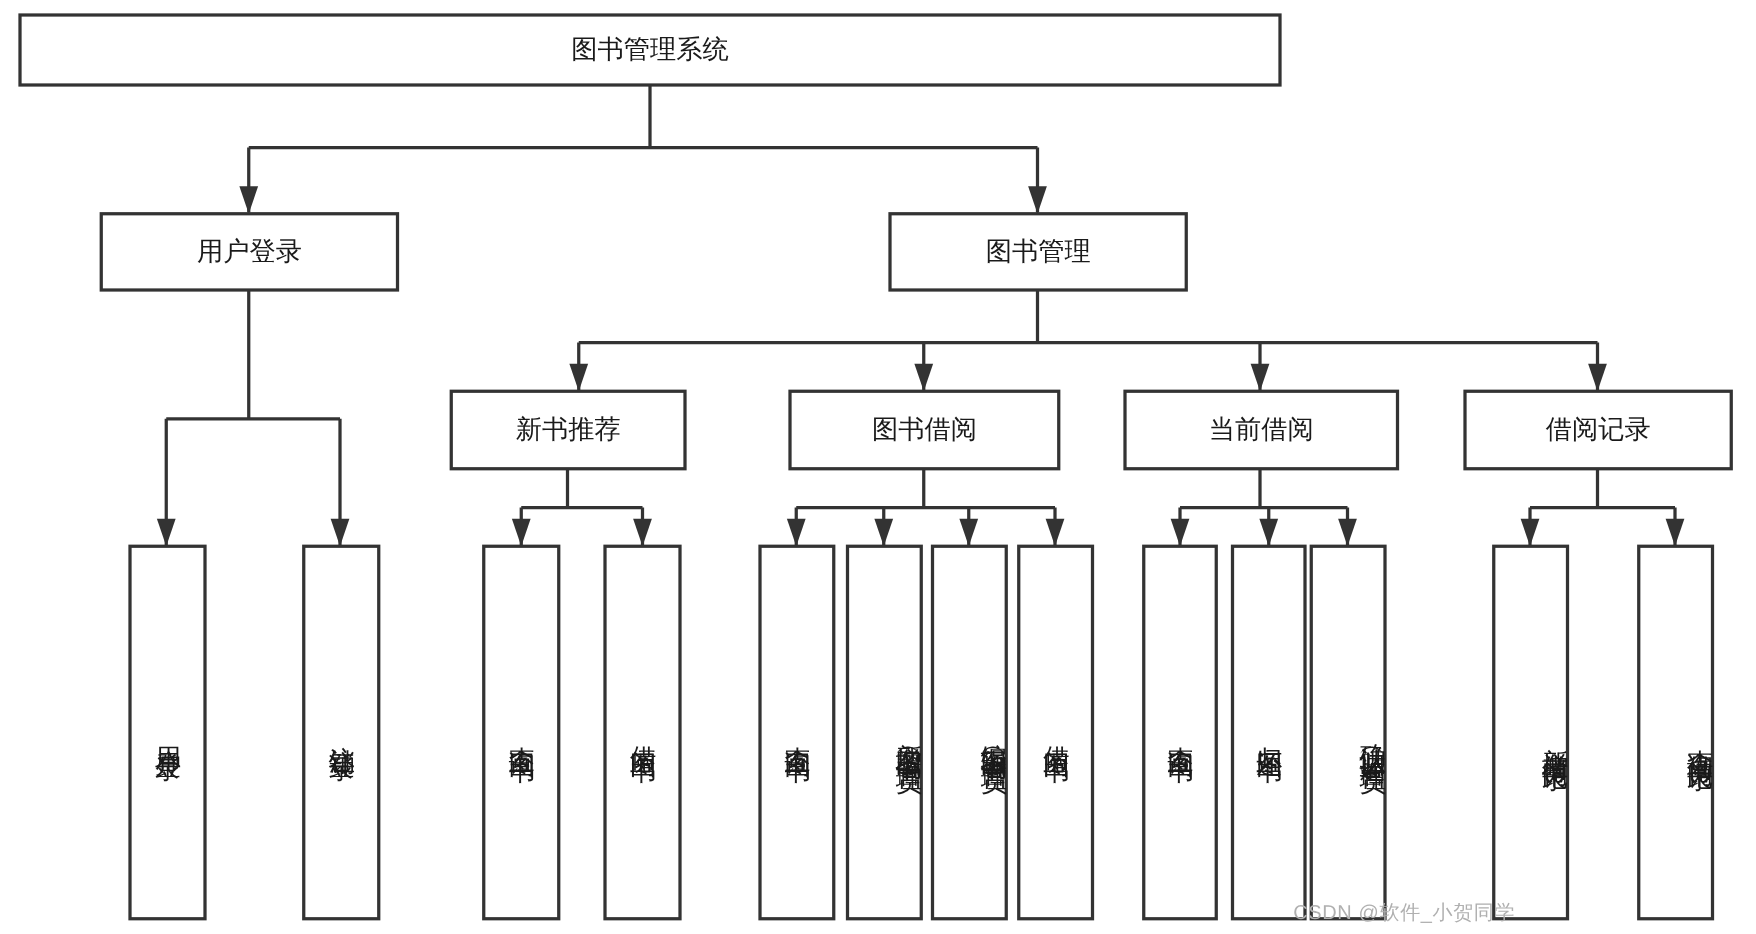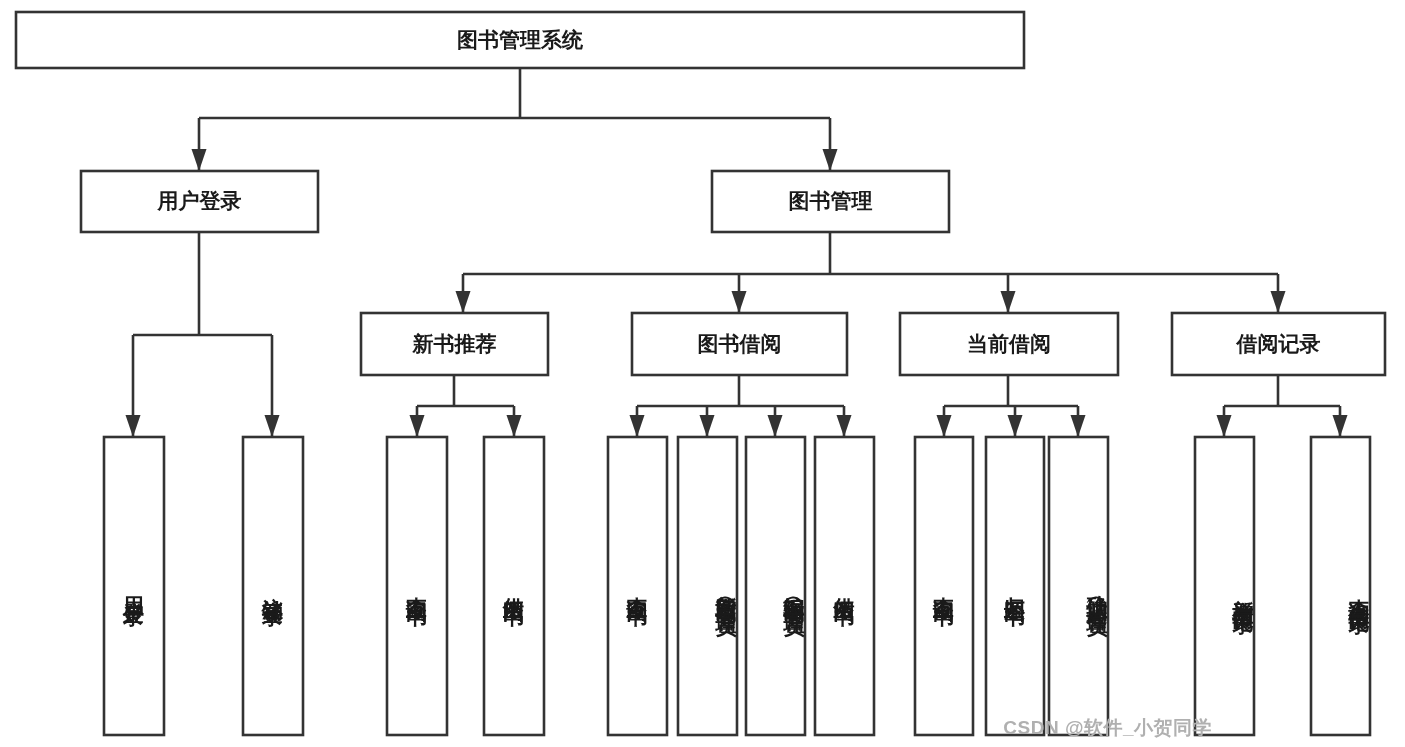--- a/index.html
+++ b/index.html
@@ -12,21 +12,20 @@
     width: 1405px;
     height: 747px;
     font-family: "Liberation Sans", "DejaVu Sans", sans-serif;
     overflow: hidden;
     position: relative;
   }
   #diagram-root {
     position: relative;
     width: 1224px;
     height: 747px;
-    font-weight: bold;
   }
   svg.diagram-canvas {
     position: absolute;
     top: 0;
     left: 0;
     width: 1405px;
     height: 747px;
     display: block;
   }
   .node-box {
@@ -69,21 +68,21 @@
     white-space: nowrap;
   }
   .leaf-label.mid {
     align-items: center;
   }
   .watermark {
     position: absolute;
     right: 12px;
     bottom: 6px;
     font-family: "Liberation Sans", "DejaVu Sans", sans-serif;
-    font-size: 19px;
+    font-size: 16px;
     color: #b0b0b0;
     letter-spacing: 0.5px;
     white-space: nowrap;
   }
 </style>
 </head>
 <body>
 
 <div id="diagram-root">
   <svg class="diagram-canvas" viewBox="0 0 1405 747">

